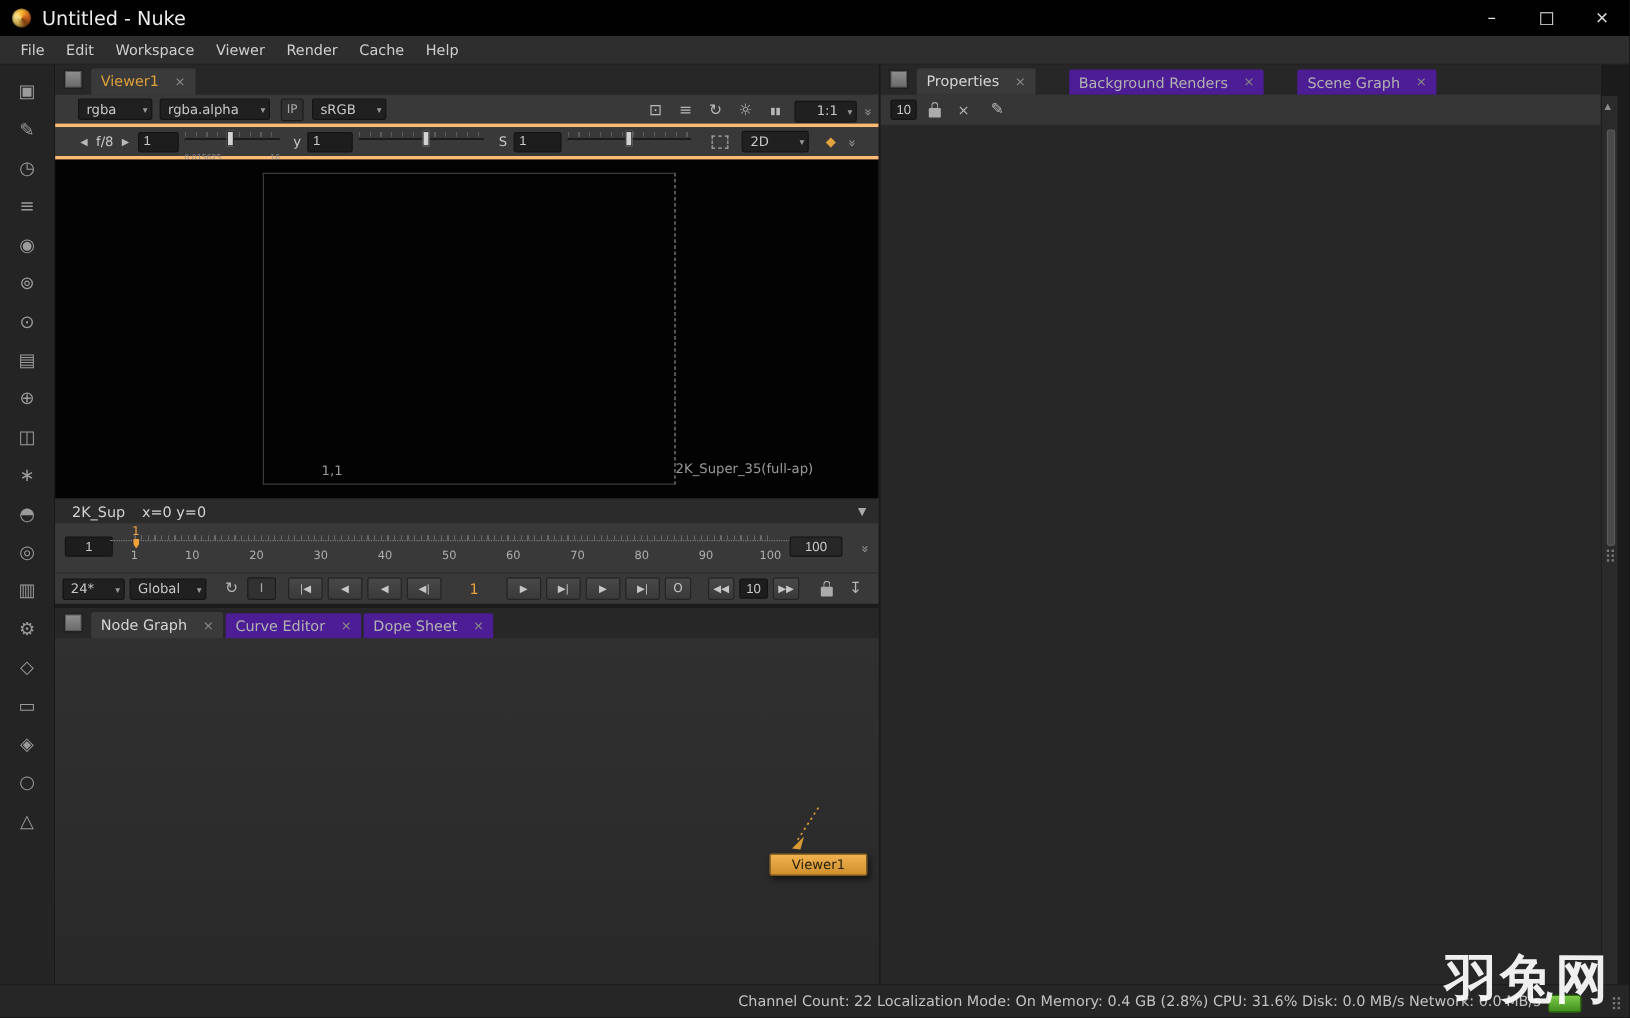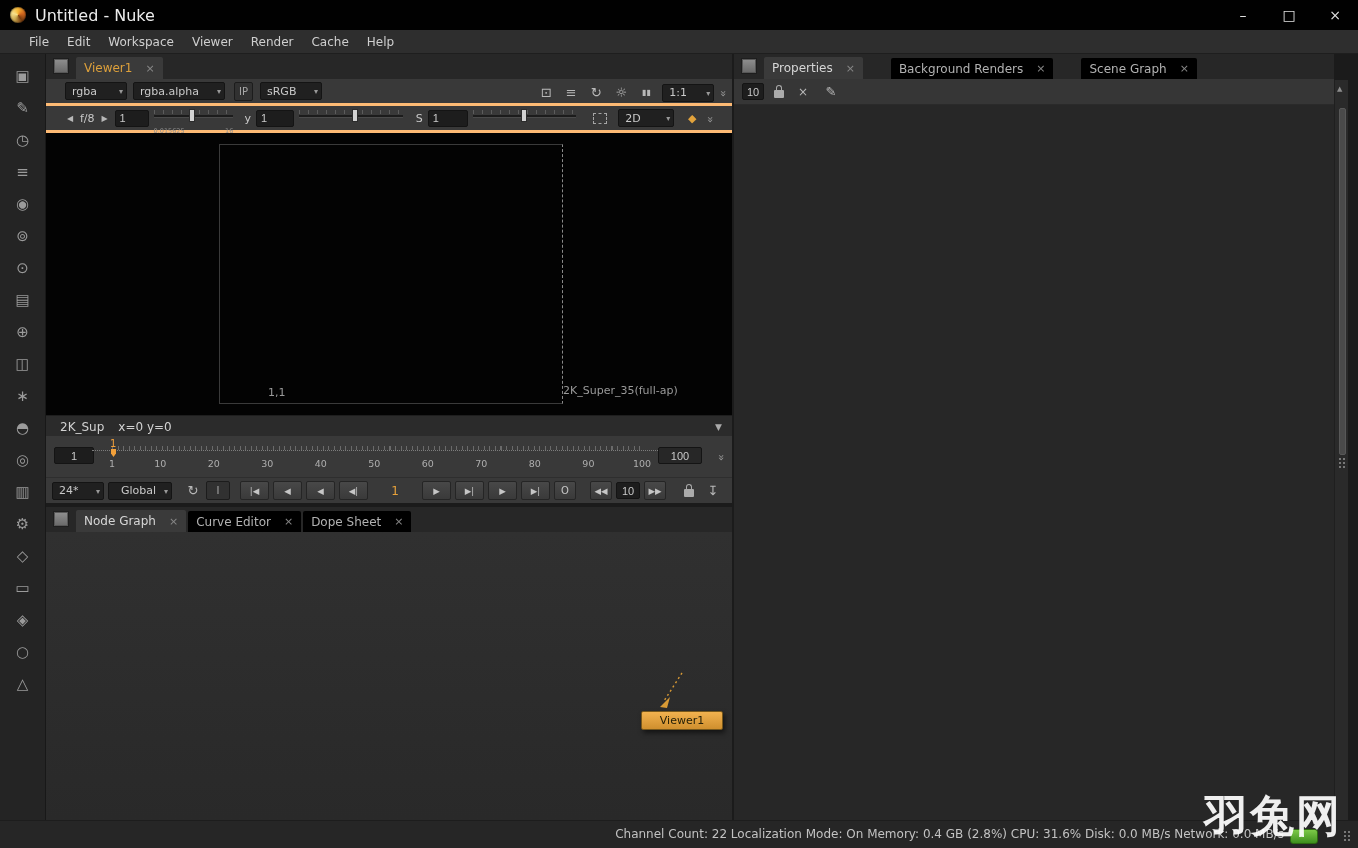--- a/index.html
+++ b/index.html
@@ -8,32 +8,32 @@
   .abs{position:absolute;}
 
   
   .titlebar{position:absolute;left:0;top:0;width:1358px;height:30px;background:#010101;display:flex;align-items:center;}
   .nuke-logo{width:16px;height:16px;margin-left:10px;border-radius:50%;background:conic-gradient(#f7b733,#d4671f,#7a3c0e,#caa84f,#f7e08b,#f7b733);box-shadow:inset 0 0 2px #000;}
   .win-title{margin-left:9px;color:#ececec;font-size:16px;}
   .win-btns{margin-left:auto;display:flex;height:100%;}
   .win-btn{width:46px;display:flex;align-items:center;justify-content:center;color:#e0e0e0;font-size:14px;}
 
   
-  .menubar{position:absolute;left:0;top:30px;width:1358px;height:24px;background:#2e2e2e;border-bottom:1px solid #1e1e1e;display:flex;align-items:center;padding-left:20px;box-sizing:border-box;}
+  .menubar{position:absolute;left:0;top:30px;width:1358px;height:24px;background:#2e2e2e;border-bottom:1px solid #1e1e1e;display:flex;align-items:center;padding-left:8px;box-sizing:border-box;}
   .menu-item{padding:0 9px;color:#cfcfcf;font-size:12px;}
 
   
   .node-toolbar{position:absolute;left:0;top:54px;width:46px;height:766px;background:#242424;border-right:1px solid #181818;display:flex;flex-direction:column;align-items:center;padding-top:6px;box-sizing:border-box;}
   .tool{width:34px;height:32px;display:flex;align-items:center;justify-content:center;color:#9b9b9b;font-size:15px;}
 
   
   .panel{position:absolute;background:#393939;}
   .tabbar{position:absolute;left:0;top:0;right:0;height:25px;background:#272727;display:flex;align-items:flex-end;}
   .pane-menu{width:14px;height:14px;margin:0 7px 5px 7px;background:linear-gradient(#909090,#686868);border:1px solid #1e1e1e;box-shadow:inset 0 0 0 1px #575757;}
-  .tab{height:21px;display:flex;align-items:center;padding:0 8px;margin-right:2px;background:#000000;color:#b2b2b2;font-size:12px;border-radius:2px 2px 0 0;white-space:nowrap;}
+  .tab{height:21px;display:flex;align-items:center;padding:0 8px;margin-right:2px;background:#4c1d95;color:#b2b2b2;font-size:12px;border-radius:2px 2px 0 0;white-space:nowrap;}
   .tab.active{background:#3a3a3a;color:#d6d6d6;height:22px;}
   .tab .x{margin-left:13px;color:#878787;font-size:11px;}
   .tab.viewer-active{color:#dda03b;}
 
   .field{background:#1d1d1d;border:1px solid #141414;border-radius:2px;color:#c9c9c9;font-size:11px;height:17px;padding:0 4px;box-sizing:border-box;}
   input.field{outline:none;}
   .dd{position:relative;background:#202020;border:1px solid #141414;border-radius:2px;color:#c9c9c9;font-size:11px;height:18px;display:flex;align-items:center;padding:0 15px 0 6px;box-sizing:border-box;white-space:nowrap;}
   .dd .caret{position:absolute;right:3px;top:4px;font-size:8px;color:#999;}
   .icon-btn{color:#b8b8b8;font-size:13px;display:flex;align-items:center;justify-content:center;min-width:18px;}
   .chevrons{color:#9a9a9a;font-size:11px;display:inline-block;transform:rotate(90deg);letter-spacing:-2px;}
@@ -167,21 +167,21 @@
       <div class="dd" style="width:62px;">
         <span>sRGB</span>
         <span class="caret">▾</span>
       </div>
       <div class="tb-right">
         <span class="icon-btn">⊡</span>
         <span class="icon-btn">≡</span>
         <span class="icon-btn">↻</span>
         <span class="icon-btn">☼</span>
         <span class="icon-btn" style="font-size:8px;">▮▮</span>
-        <div class="dd" style="width:52px;">
+        <div class="dd" style="width:52px;justify-content:flex-end;">
           <span>1:1</span>
           <span class="caret">▾</span>
         </div>
         <span class="chevrons">»</span>
       </div>
     </div>
 
     <div class="vtoolbar" style="top:52px;gap:5px;">
       <span class="icon-btn" style="font-size:8px;min-width:10px;">◀</span>
       <span class="lblsm">f/8</span>
@@ -254,21 +254,21 @@
       </div>
       <input class="field" style="position: absolute; right: 30px; top: 11px; width: 44px; text-align: center; background: rgb(39, 39, 39);" value="100">
       <span class="chevrons" style="position:absolute;right:8px;top:14px;">»</span>
     </div>
 
     <div class="transport" style="top:423px;">
       <div class="dd" style="width:52px;">
         <span>24*</span>
         <span class="caret">▾</span>
       </div>
-      <div class="dd" style="width:64px;justify-content:flex-end;">
+      <div class="dd" style="width:64px;">
         <span>Global</span>
         <span class="caret">▾</span>
       </div>
       <span class="icon-btn" style="margin-left:8px;">↻</span>
       <div class="mini-btn" style="width:14px;justify-content:center;">I</div>
       <div class="tbtn" style="margin-left:6px;">|◀</div>
       <div class="tbtn">◀</div>
       <div class="tbtn">◀</div>
       <div class="tbtn">◀|</div>
       <div class="framefield">1</div>

